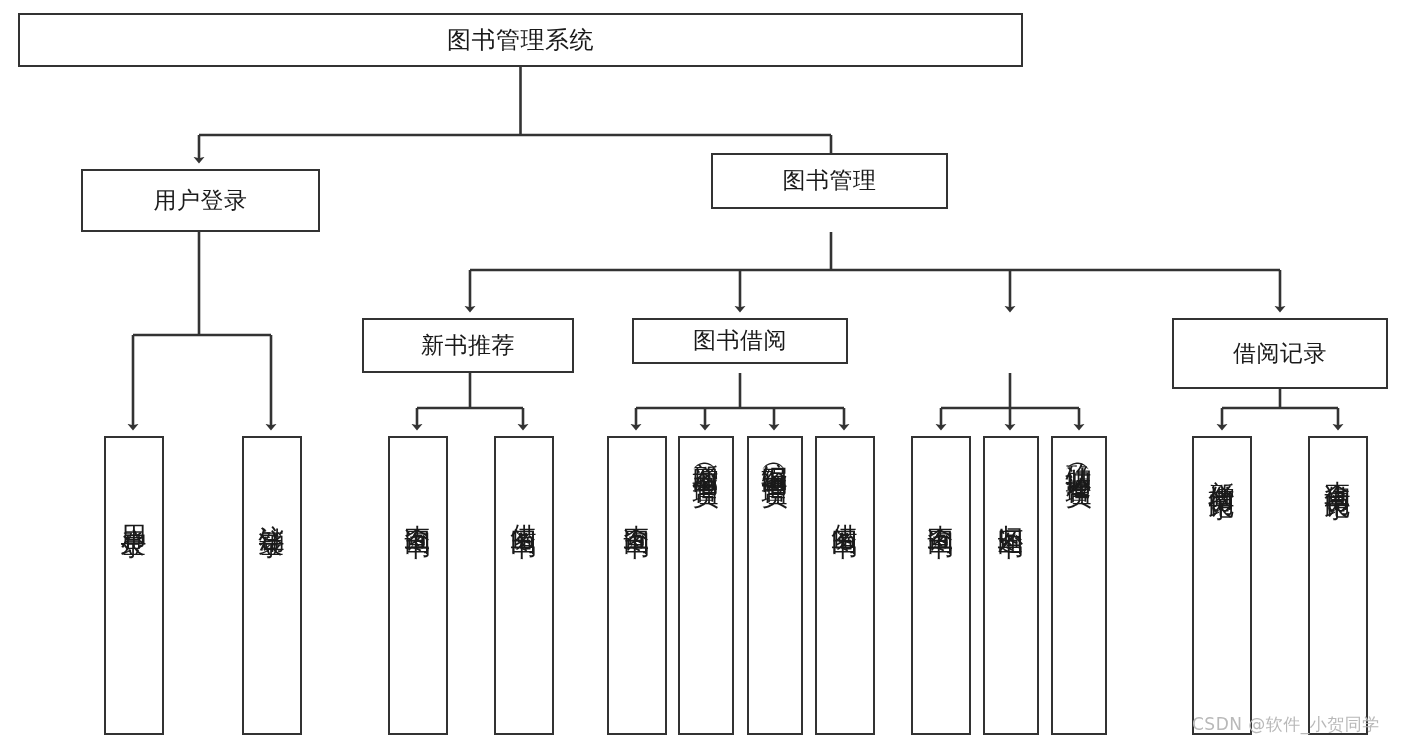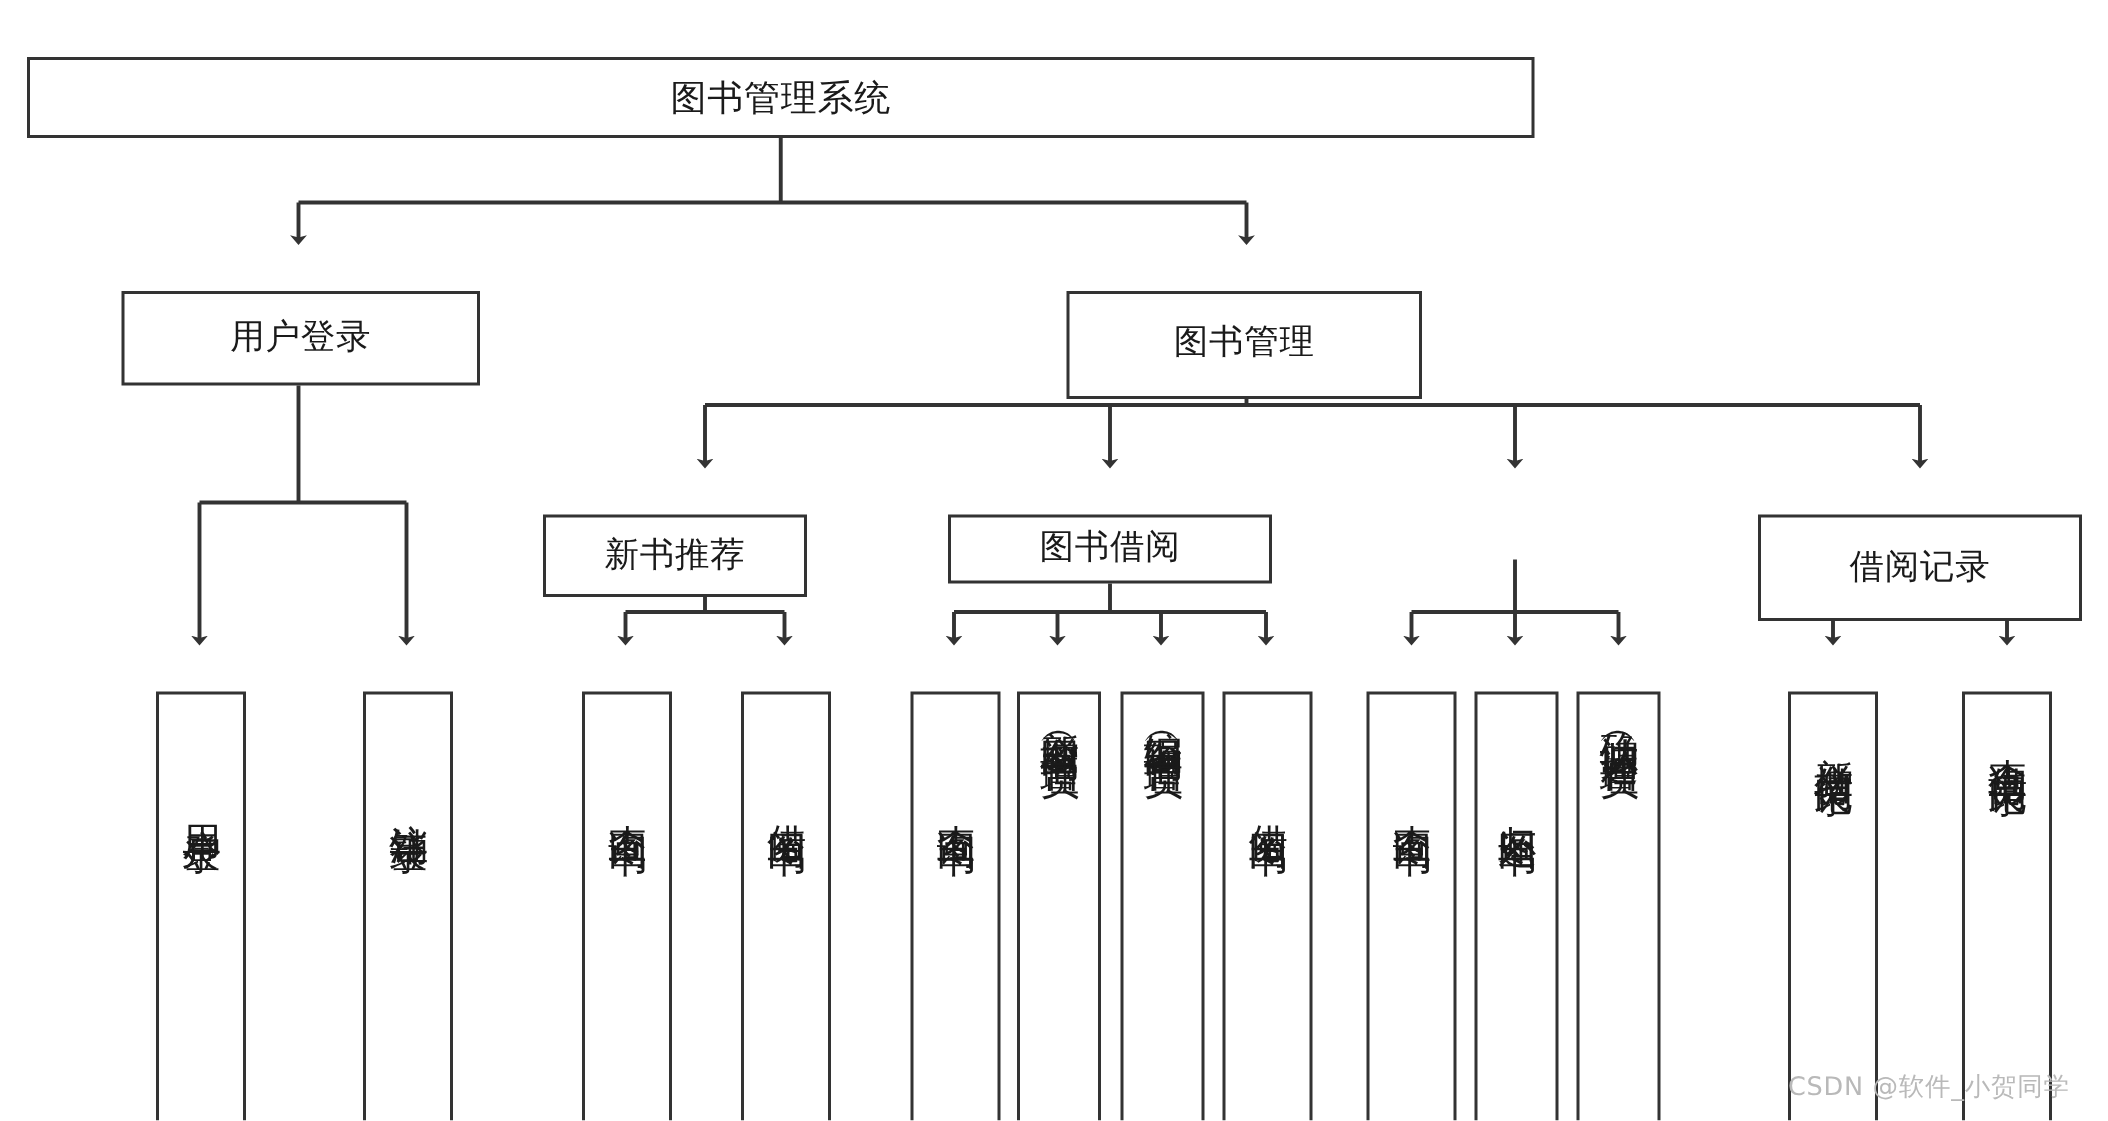--- a/index.html
+++ b/index.html
@@ -28,21 +28,20 @@
   }
   .node {
     position: absolute;
     box-sizing: border-box;
     border: 2.6px solid #333333;
     background: #ffffff;
     display: flex;
     align-items: center;
     justify-content: center;
     color: #1a1a1a;
-    margin-top: 25px;
   }
   .node .label {
     display: block;
     text-align: center;
     line-height: 1.18;
     letter-spacing: 0.5px;
   }
   
   .node.h .label {
     writing-mode: horizontal-tb;
@@ -129,25 +128,25 @@
   </svg>
 
   <div class="node h root" style="left:18px; top:13px; width:1005px; height:54px;">
     <span class="label">图书管理系统</span>
   </div>
 
   <div class="node h" style="left:81px; top:169px; width:239px; height:63px;">
     <span class="label">用户登录</span>
   </div>
 
-  <div class="node h" style="left:711px; top:169px; width:237px; height:72px;font-family:Liberation Mono, monospace;">
+  <div class="node h" style="left:711px; top:153px; width:237px; height:56px;">
     <span class="label">图书管理</span>
   </div>
 
-  <div class="node h" style="left:362px; top:318px; width:176px; height:55px;">
+  <div class="node h" style="left:362px; top:318px; width:212px; height:55px;">
     <span class="label">新书推荐</span>
   </div>
 
   <div class="node h" style="left:632px; top:318px; width:216px; height:46px;">
     <span class="label">图书借阅</span>
   </div>
 
 
   <div class="node h" style="left:1172px; top:318px; width:216px; height:71px;">
     <span class="label">借阅记录</span>

